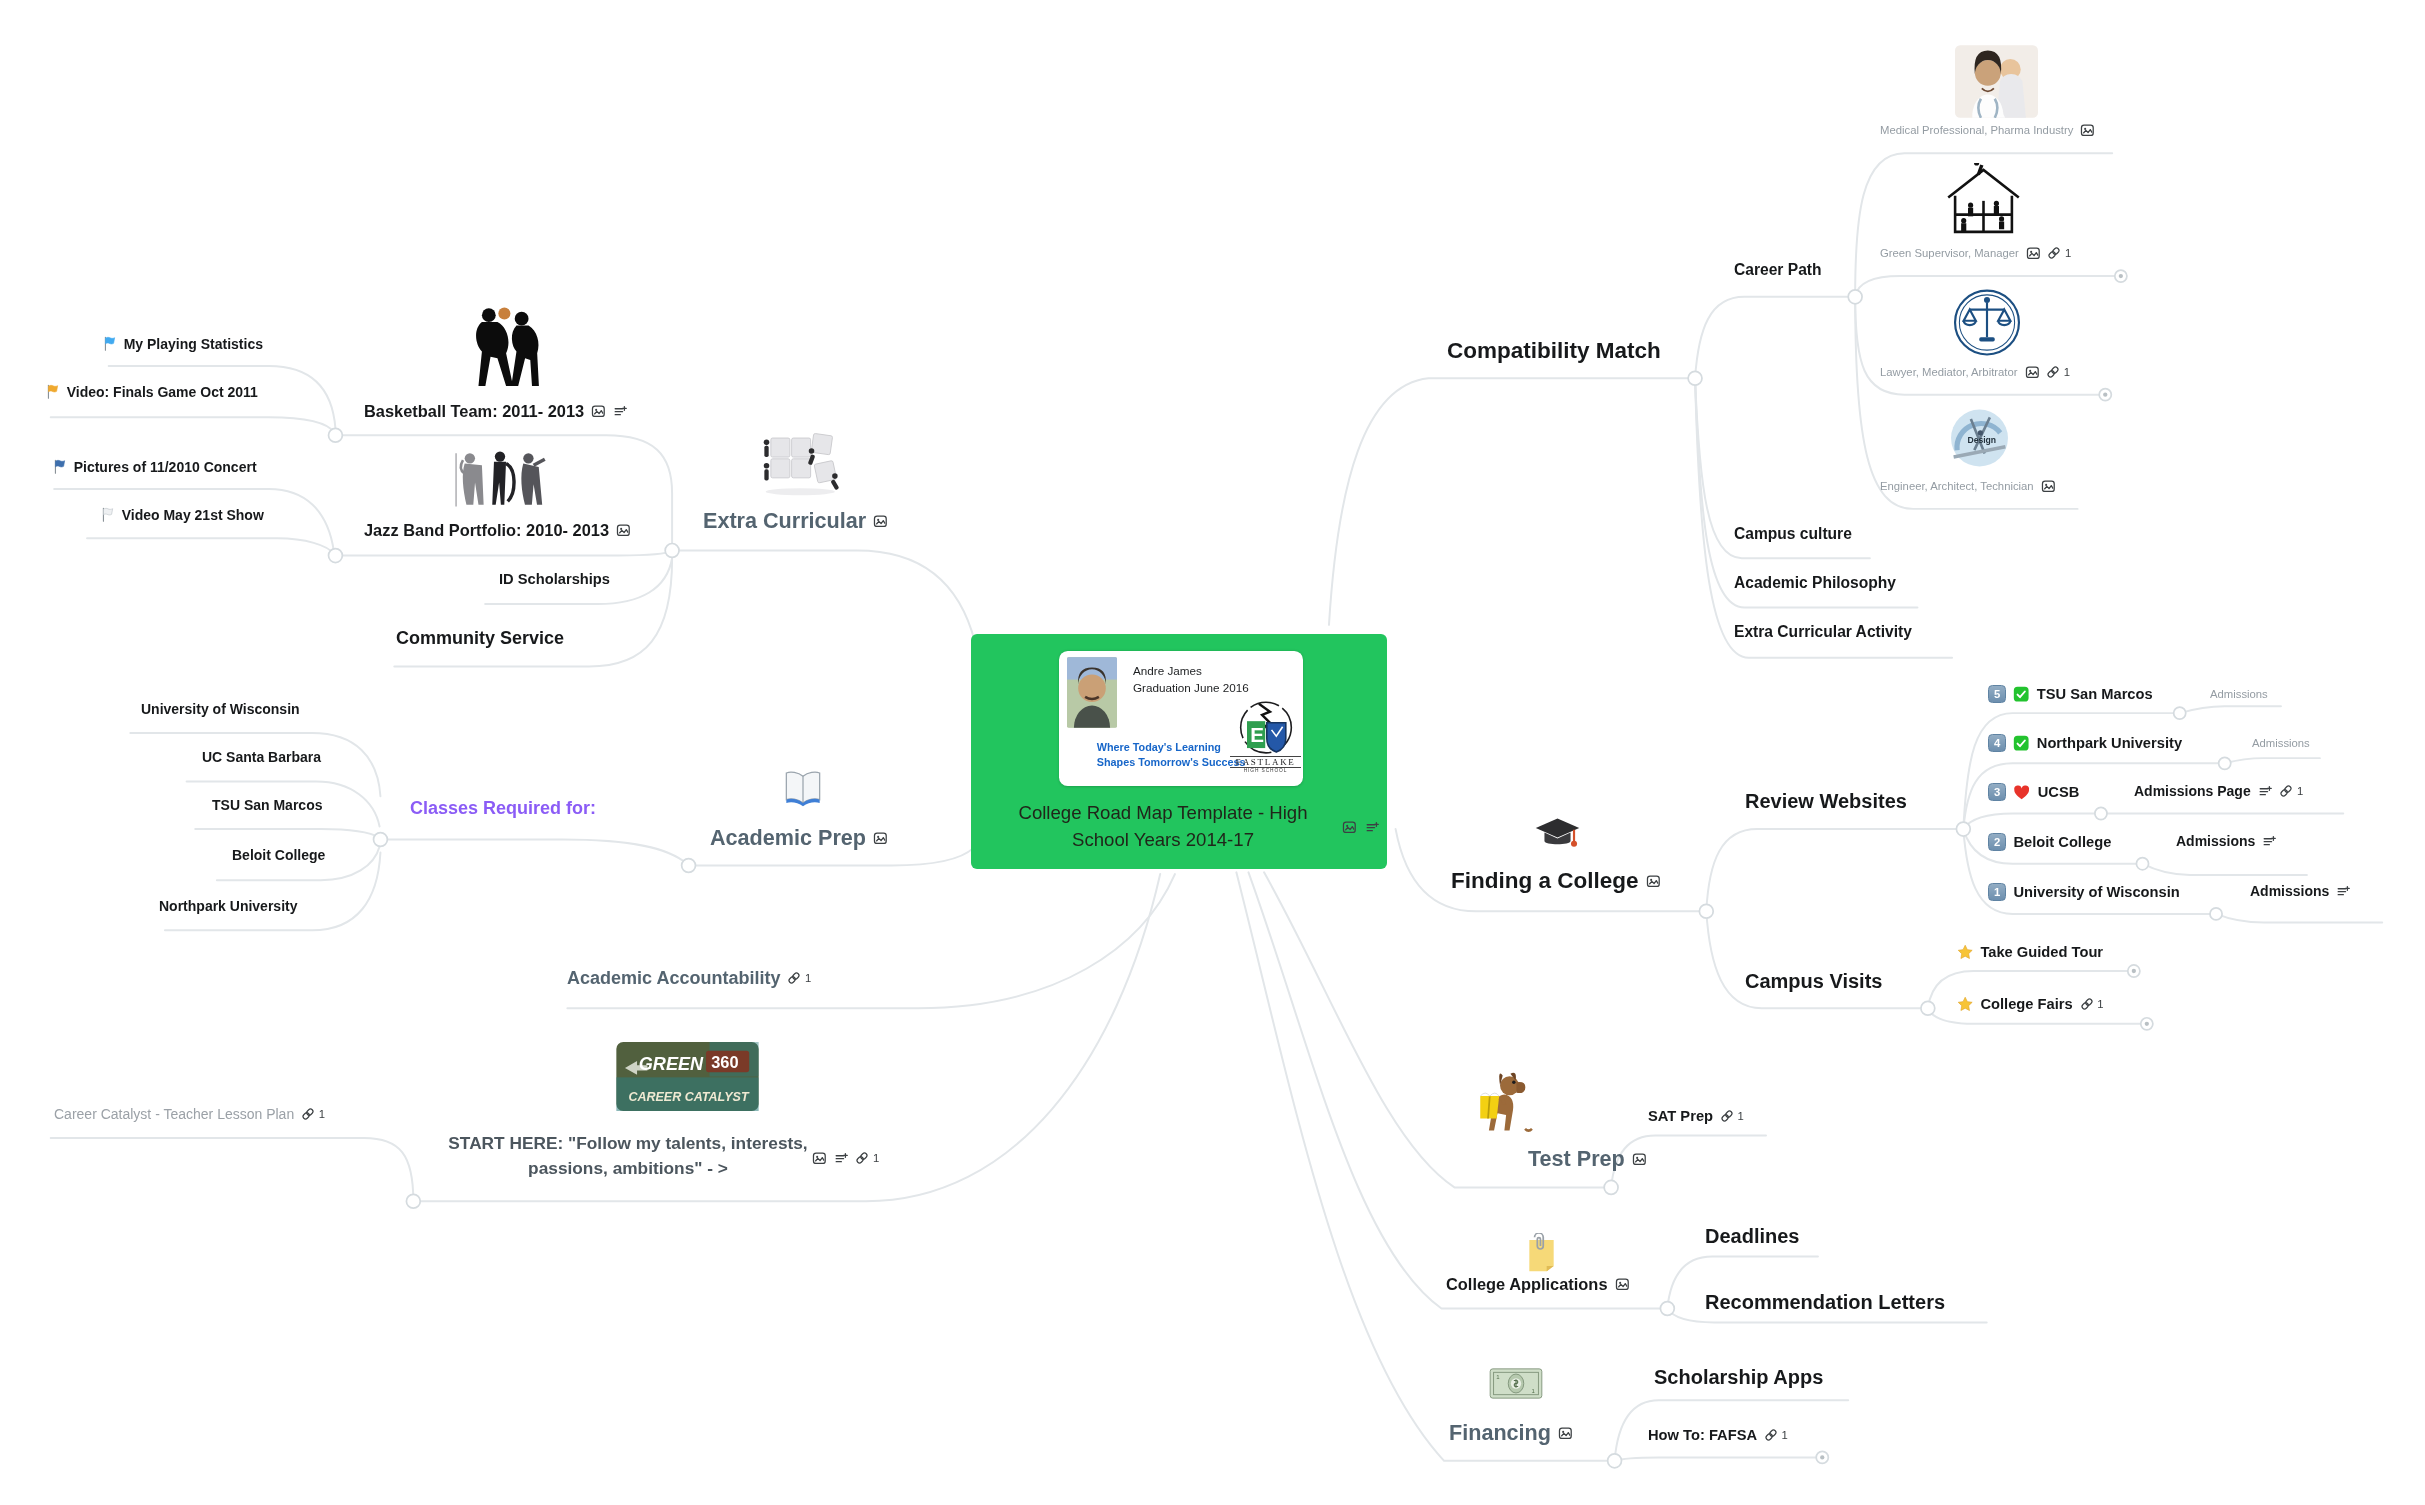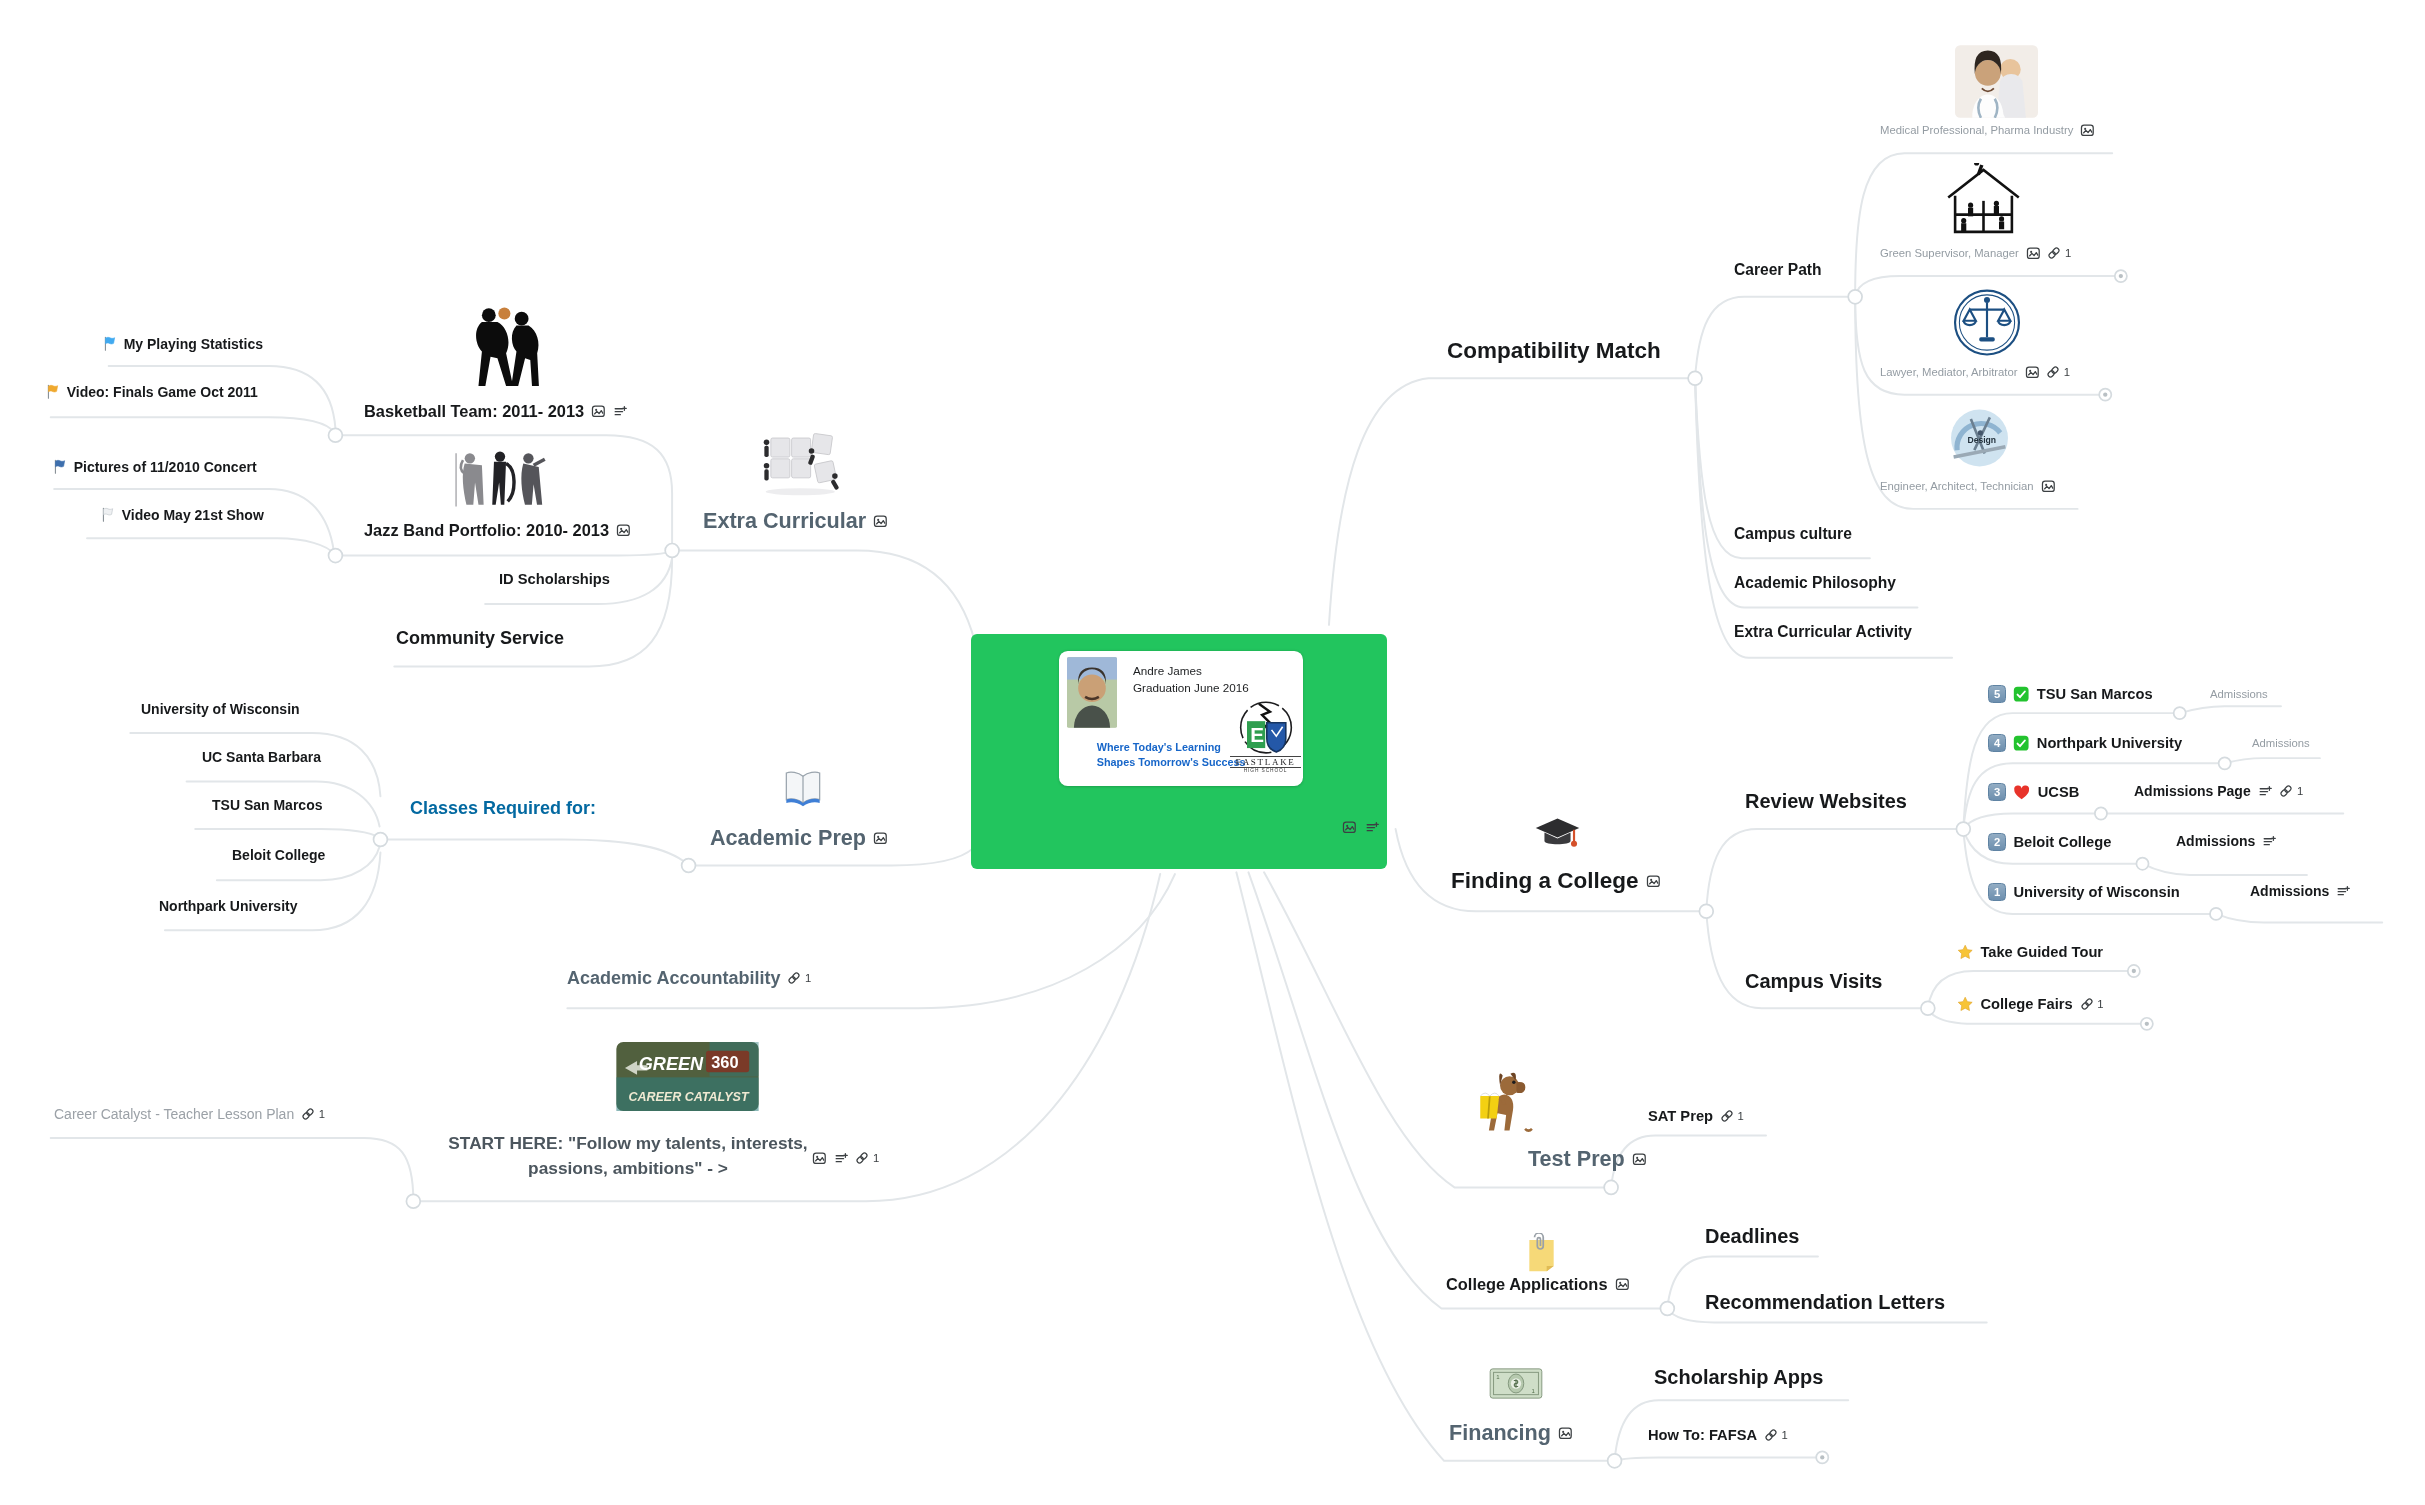--- a/index.html
+++ b/index.html
@@ -13,21 +13,21 @@
   .s13{font-size:11.3px;font-weight:400;color:#949ca3;}
   .s16{font-size:14px;font-weight:700;color:#17191b;}
   .s17{font-size:14.7px;font-weight:700;color:#17191b;}
   .s18{font-size:15.6px;font-weight:700;color:#17191b;}
   .s19{font-size:16.4px;font-weight:700;color:#17191b;}
   .s21{font-size:18px;font-weight:700;color:#17191b;}
   .s23{font-size:20px;font-weight:700;color:#17191b;}
   .s25{font-size:21.6px;font-weight:700;color:#17191b;}
   .s26{font-size:22.5px;font-weight:700;color:#17191b;}
   .gray{color:#546470;}
-  .slate{color:#0369a1;}
+  .slate{color:#8b5cf6;}
   .light{color:#9ba1a7;font-weight:400;}
   .cnt{font-size:11.3px;color:#3c4043;margin-left:-3.5px;font-weight:400;}
   .badge{display:inline-flex;align-items:center;justify-content:center;width:16.4px;height:16.4px;
          border-radius:4.3px;background:linear-gradient(180deg,#93adc4,#6d8fae);
          border:0.9px solid #5f83a3;color:#fff;font-size:11.3px;font-weight:700;}
   
   .center{position:absolute;left:971px;top:634px;width:416px;height:235px;background:#22c55e;border-radius:6px;}
   .card{position:absolute;left:88px;top:17.3px;width:244px;height:135px;background:#fff;border-radius:8.7px;
         box-shadow:0 0.9px 2.6px rgba(0,0,0,.18);}
   .photo{position:absolute;left:7.8px;top:6px;width:50px;height:71px;border-radius:1.7px;overflow:hidden;}
@@ -172,20 +172,21 @@
             <path d="M30 6 l14 10 -10 4 12 12 -8 2 8 10" stroke="#111" stroke-width="3" fill="none"></path>
             <rect x="15" y="28" width="23" height="34" fill="#2f9e4f"></rect>
             <text x="19" y="54" font-size="26" font-weight="bold" fill="#fff">E</text>
             <path d="M40 30 h24 v20 q0 13 -12 17 q-12 -4 -12 -17 Z" fill="#2458a8" stroke="#16345f" stroke-width="2"></path>
             <path d="M46 39 l6 8 8 -12" stroke="#fff" stroke-width="2" fill="none"></path>
           </svg>
         <div class="logo-title">EASTLAKE</div>
         <div class="logo-sub">HIGH SCHOOL</div>
       </div>
     </div>
+    <div class="ctitle">College Road Map Template - High School Years 2014-17</div>
     <div class="cicons">
       <span class="ic">
           <svg viewBox="0 0 20 20" width="14.7" height="14.7">
             <rect x="2" y="3" width="16" height="14" rx="3.5" fill="none" stroke="#3c4043" stroke-width="1.7"></rect>
             <circle cx="7" cy="8" r="1.4" fill="#3c4043"></circle>
             <path d="M4.5 14 l3.5-4 3 3 3-4 2.5 4" fill="none" stroke="#3c4043" stroke-width="1.7" stroke-linejoin="round"></path>
           </svg>
         </span>
       <span class="ic">
           <svg viewBox="0 0 20 20" width="14.7" height="14.7">

